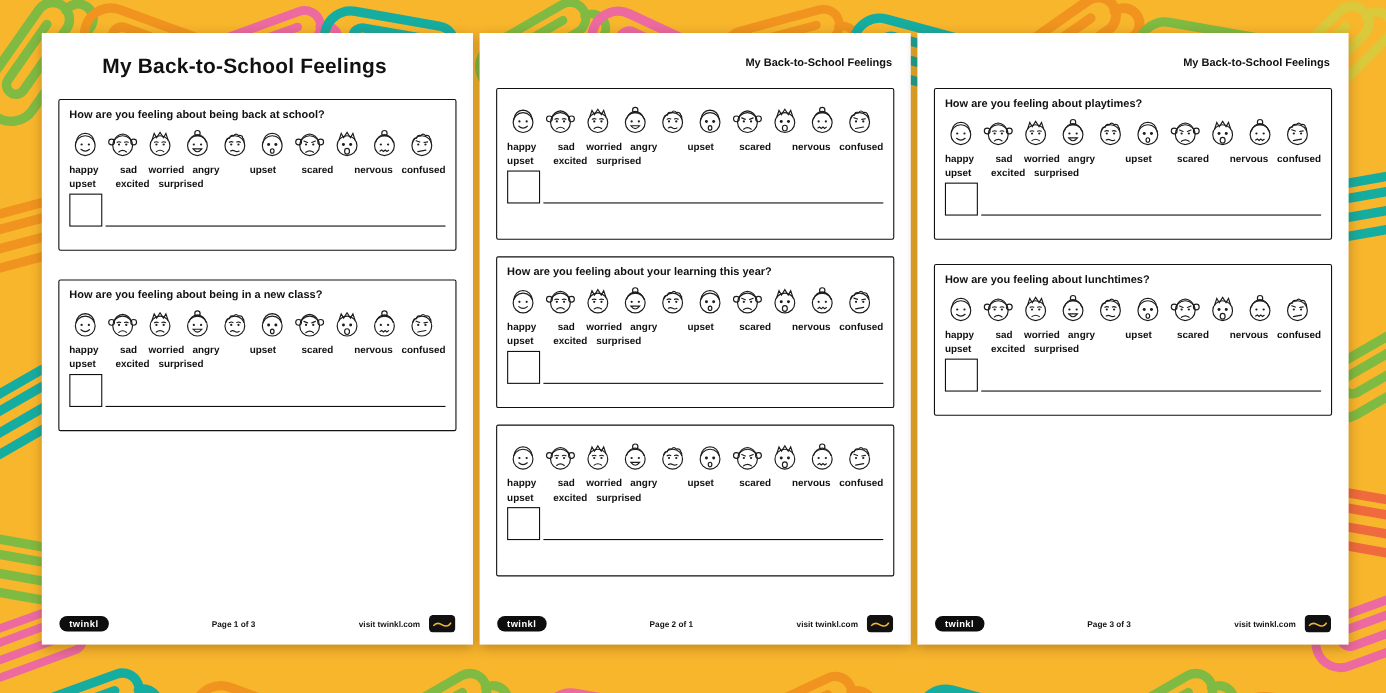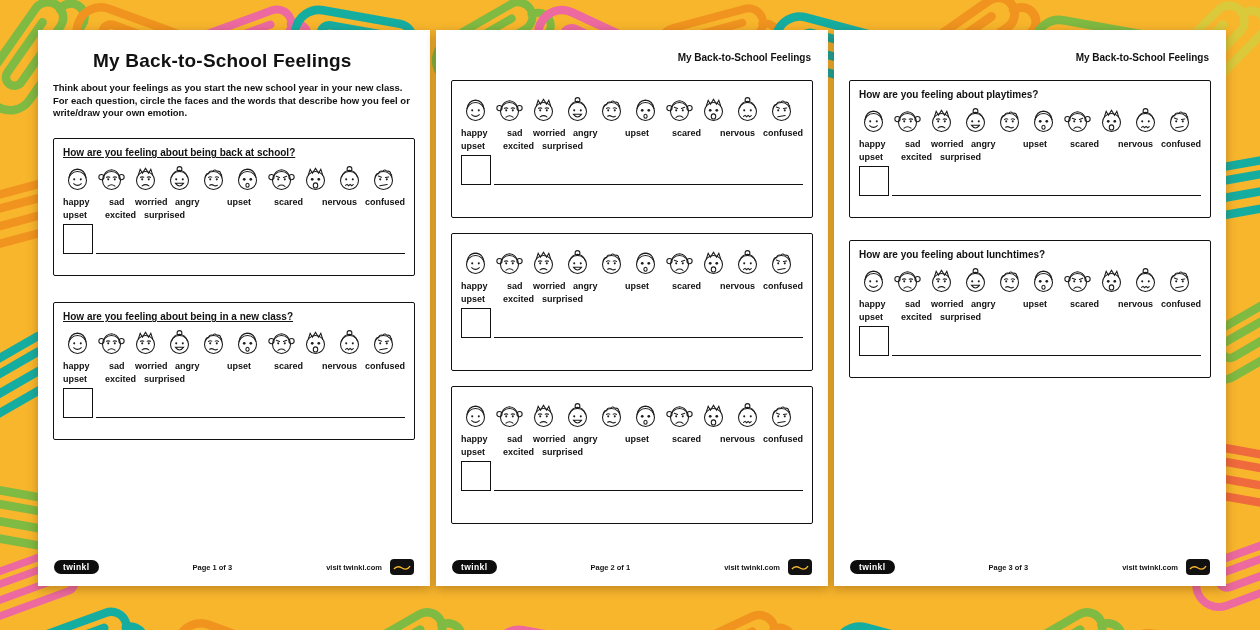--- a/index.html
+++ b/index.html
@@ -29,21 +29,21 @@
   .intro {
     font-size:9.5px; font-weight:bold; line-height:1.34;
     margin:0 0 9px 0; max-width:362px; color:#111;
   }
   .page-header {
     text-align:right; font-size:10px; font-weight:bold;
     margin:8px 2px 0 0; color:#111; min-height:12px;
   }
 
   .questions { margin-top:16px; }
-  #page1 .questions { margin-top:18px;text-decoration:underline; }
+  #page1 .questions { margin-top:18px; }
   .qbox {
     border:1.3px solid #111; border-radius:2px;
     width:362px; height:138px; padding:8px 9px 6px 9px;
     position:relative; background:#fff; margin-bottom:15px;
   }
   #page1 .qbox { margin-bottom:26px; }
   #page3 .qbox { margin-bottom:22px; }
 
   .qtext { font-size:10px; font-weight:bold; color:#111; }
   .faces { display:flex; gap:5px; margin-top:5px; height:32px; }
@@ -98,21 +98,20 @@
     <path d="M20 14 a8 8 0 0 1 16 0 L36 68 a14 14 0 0 1 -28 0 L8 22 a9 9 0 0 1 18 0 L26 62 a5 5 0 0 1 -10 0 L16 26" fill="none" stroke="#7FBA42" stroke-width="5" stroke-linecap="round" transform="translate(360 578) scale(1.7) rotate(60 22 45)"></path>
     <path d="M20 14 a8 8 0 0 1 16 0 L36 68 a14 14 0 0 1 -28 0 L8 22 a9 9 0 0 1 18 0 L26 62 a5 5 0 0 1 -10 0 L16 26" fill="none" stroke="#EC6AA0" stroke-width="5" stroke-linecap="round" transform="translate(520 584) scale(1.7) rotate(100 22 45)"></path>
     <path d="M20 14 a8 8 0 0 1 16 0 L36 68 a14 14 0 0 1 -28 0 L8 22 a9 9 0 0 1 18 0 L26 62 a5 5 0 0 1 -10 0 L16 26" fill="none" stroke="#F0941F" stroke-width="5" stroke-linecap="round" transform="translate(690 578) scale(1.7) rotate(65 22 45)"></path>
     <path d="M20 14 a8 8 0 0 1 16 0 L36 68 a14 14 0 0 1 -28 0 L8 22 a9 9 0 0 1 18 0 L26 62 a5 5 0 0 1 -10 0 L16 26" fill="none" stroke="#16ADA1" stroke-width="5" stroke-linecap="round" transform="translate(860 584) scale(1.7) rotate(105 22 45)"></path>
     <path d="M20 14 a8 8 0 0 1 16 0 L36 68 a14 14 0 0 1 -28 0 L8 22 a9 9 0 0 1 18 0 L26 62 a5 5 0 0 1 -10 0 L16 26" fill="none" stroke="#7FBA42" stroke-width="5" stroke-linecap="round" transform="translate(1020 578) scale(1.7) rotate(60 22 45)"></path>
     <path d="M20 14 a8 8 0 0 1 16 0 L36 68 a14 14 0 0 1 -28 0 L8 22 a9 9 0 0 1 18 0 L26 62 a5 5 0 0 1 -10 0 L16 26" fill="none" stroke="#F0941F" stroke-width="5" stroke-linecap="round" transform="translate(1150 584) scale(1.7) rotate(95 22 45)"></path>
   </svg>
 
 <div class="page" id="page1">
   <h1 class="title">My Back-to-School Feelings</h1>
-  <p class="intro">Think about your feelings as you start the new school year in your new class. For each question, circle the faces and the words that describe how you feel or write/draw your own emotion.</p>
   <div class="questions">
       <div class="qbox">
         <div class="qtext">How are you feeling about being back at school?</div>
         <div class="faces">
           <span class="face"><svg viewBox="0 0 30 32" width="29" height="31">
               <g fill="none" stroke="#1c1c1c" stroke-width="1.1" stroke-linecap="round">
                 <circle cx="15" cy="18" r="9.3" fill="#fff"></circle>
                 <path d="M6.3 15 Q7.5 6.8 15 6.3 Q22.5 6.8 23.7 15"></path>
                 <path d="M11 21.4 Q15 24.9 19 21.4"></path>
               </g>
@@ -488,20 +487,21 @@
           <span style="left: 0px; top: 13px;">upset</span>
           <span style="left: 42px; top: 13px;">excited</span>
           <span style="left: 81px; top: 13px;">surprised</span>
         </div>
         <div class="answer">
           <div class="draw-box"></div>
           <div class="write-line"></div>
         </div>
       </div>
       <div class="qbox">
+        <div class="qtext">How are you feeling about your learning this year?</div>
         <div class="faces">
           <span class="face"><svg viewBox="0 0 30 32" width="29" height="31">
               <g fill="none" stroke="#1c1c1c" stroke-width="1.1" stroke-linecap="round">
                 <circle cx="15" cy="18" r="9.3" fill="#fff"></circle>
                 <path d="M6.3 15 Q7.5 6.8 15 6.3 Q22.5 6.8 23.7 15"></path>
                 <path d="M11 21.4 Q15 24.9 19 21.4"></path>
               </g>
               <circle cx="11.6" cy="16.9" r="1.05" fill="#1c1c1c"></circle>
               <circle cx="18.4" cy="16.9" r="1.05" fill="#1c1c1c"></circle>
             </svg></span>

